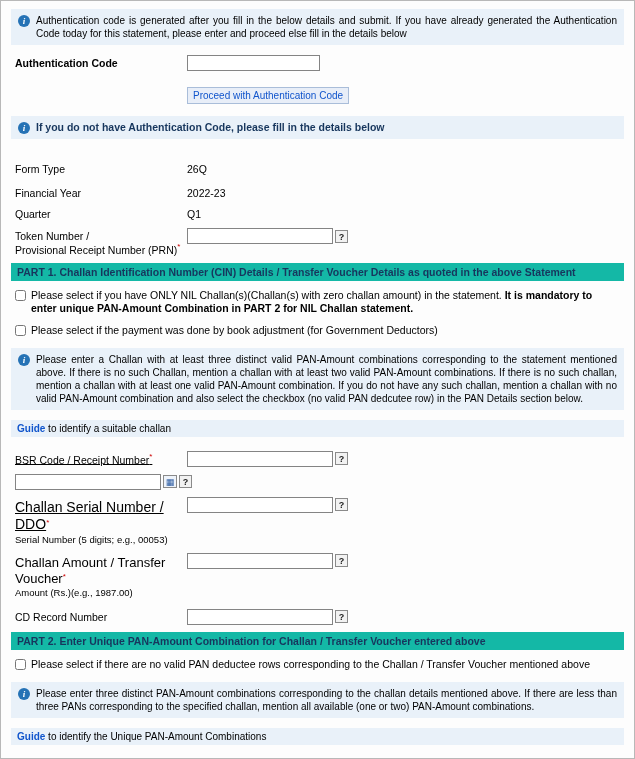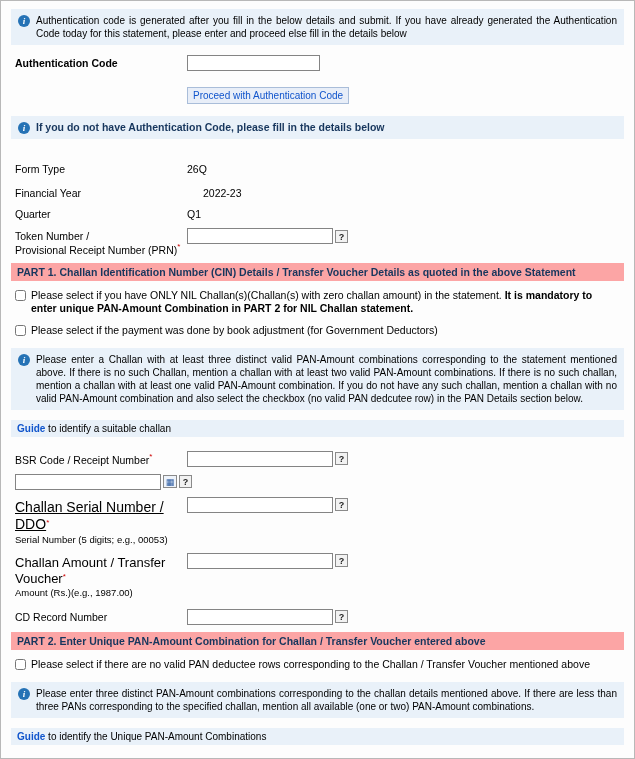--- a/index.html
+++ b/index.html
@@ -38,21 +38,21 @@
     display:inline-block; width:14px; height:13px; margin-left:2px; margin-top:1px;
     border:1px solid #8a8a8a; background:#eef3fa; color:#2a5aa0;
     font-size:9px; text-align:center; line-height:12px; cursor:pointer;
   }
   .btn {
     display:inline-block; background:#e8eef8; border:1px solid #a9bdd9;
     color:#1155cc; font-size:10px; padding:2px 5px; cursor:pointer;
     font-family:"Liberation Sans", sans-serif;
   }
   .section-header {
-    background:#fca5a5; color:#17365d; font-weight:bold; font-size:10.5px;
+    background:#14b8a6; color:#17365d; font-weight:bold; font-size:10.5px;
     padding:3px 6px; margin:6px 0 8px 0;
   }
   .checkbox-row { display:flex; gap:5px; margin:0 4px 8px 4px; align-items:flex-start; line-height:1.3; }
   .checkbox-row input[type=checkbox] { width:11px; height:11px; margin:1px 0 0 0; flex:0 0 auto; }
   .guide-bar { background:#e9f1f9; padding:3px 6px; margin:10px 0; font-size:10px; }
   .guide-link { color:#1155cc; font-weight:bold; cursor:pointer; }
   .hint { font-size:9.5px; }
   .grid2 { display:flex; margin:0 4px; }
   .grid-col { width:176px; flex:0 0 auto; }
   .grid-col input.text { width:140px; }
@@ -82,21 +82,21 @@
 
   <div class="infobox" style="margin-top:12px;">
     <span class="info-icon">i</span>
     <span class="info-strong">If you do not have Authentication Code, please fill in the details below</span>
   </div>
 
   <div class="row" style="margin-top:22px;">
     <div class="label-col">Form Type</div>
     <div style="padding-top:2px;">26Q</div>
   </div>
-  <div class="row" style="margin-top:10px;gap:16px;">
+  <div class="row" style="margin-top:10px;">
     <div class="label-col">Financial Year</div>
     <div style="padding-top:2px;">2022-23</div>
   </div>
   <div class="row" style="margin-top:2px;">
     <div class="label-col">Quarter</div>
     <div style="padding-top:2px;">Q1</div>
   </div>
   <div class="row" style="margin-top:8px; margin-bottom:4px;">
     <div class="label-col" style="line-height:1.25;">
       <span>Token Number /</span><br>
@@ -122,21 +122,21 @@
 
   <div class="infobox" style="margin-top:10px;">
     <span class="info-icon">i</span>
     <span class="info-text">Please enter a Challan with at least three distinct valid PAN-Amount combinations corresponding to the statement mentioned above. If there is no such Challan, mention a challan with at least two valid PAN-Amount combinations. If there is no such challan, mention a challan with at least one valid PAN-Amount combination. If you do not have any such challan, mention a challan with no valid PAN-Amount combination and also select the checkbox (no valid PAN dedcutee row) in the PAN Details section below.</span>
   </div>
 
   <div class="guide-bar">
     <span class="guide-link">Guide</span><span> to identify a suitable challan</span>
   </div>
 
-  <div class="row" style="margin-top:14px;">
+  <div class="row" style="margin-top:14px;text-decoration:underline;">
     <div class="label-col">
       <span>BSR Code / Receipt Number</span><span class="req">*</span>
     </div>
     <div style="white-space:nowrap;">
       <input class="text" type="text" style=""><span class="help-icon">?</span>
     </div>
   </div>
   <div class="row">
     <div style="white-space:nowrap;">
       <input class="text" type="text" style=""><span class="calendar-icon">▦</span><span class="help-icon">?</span>

